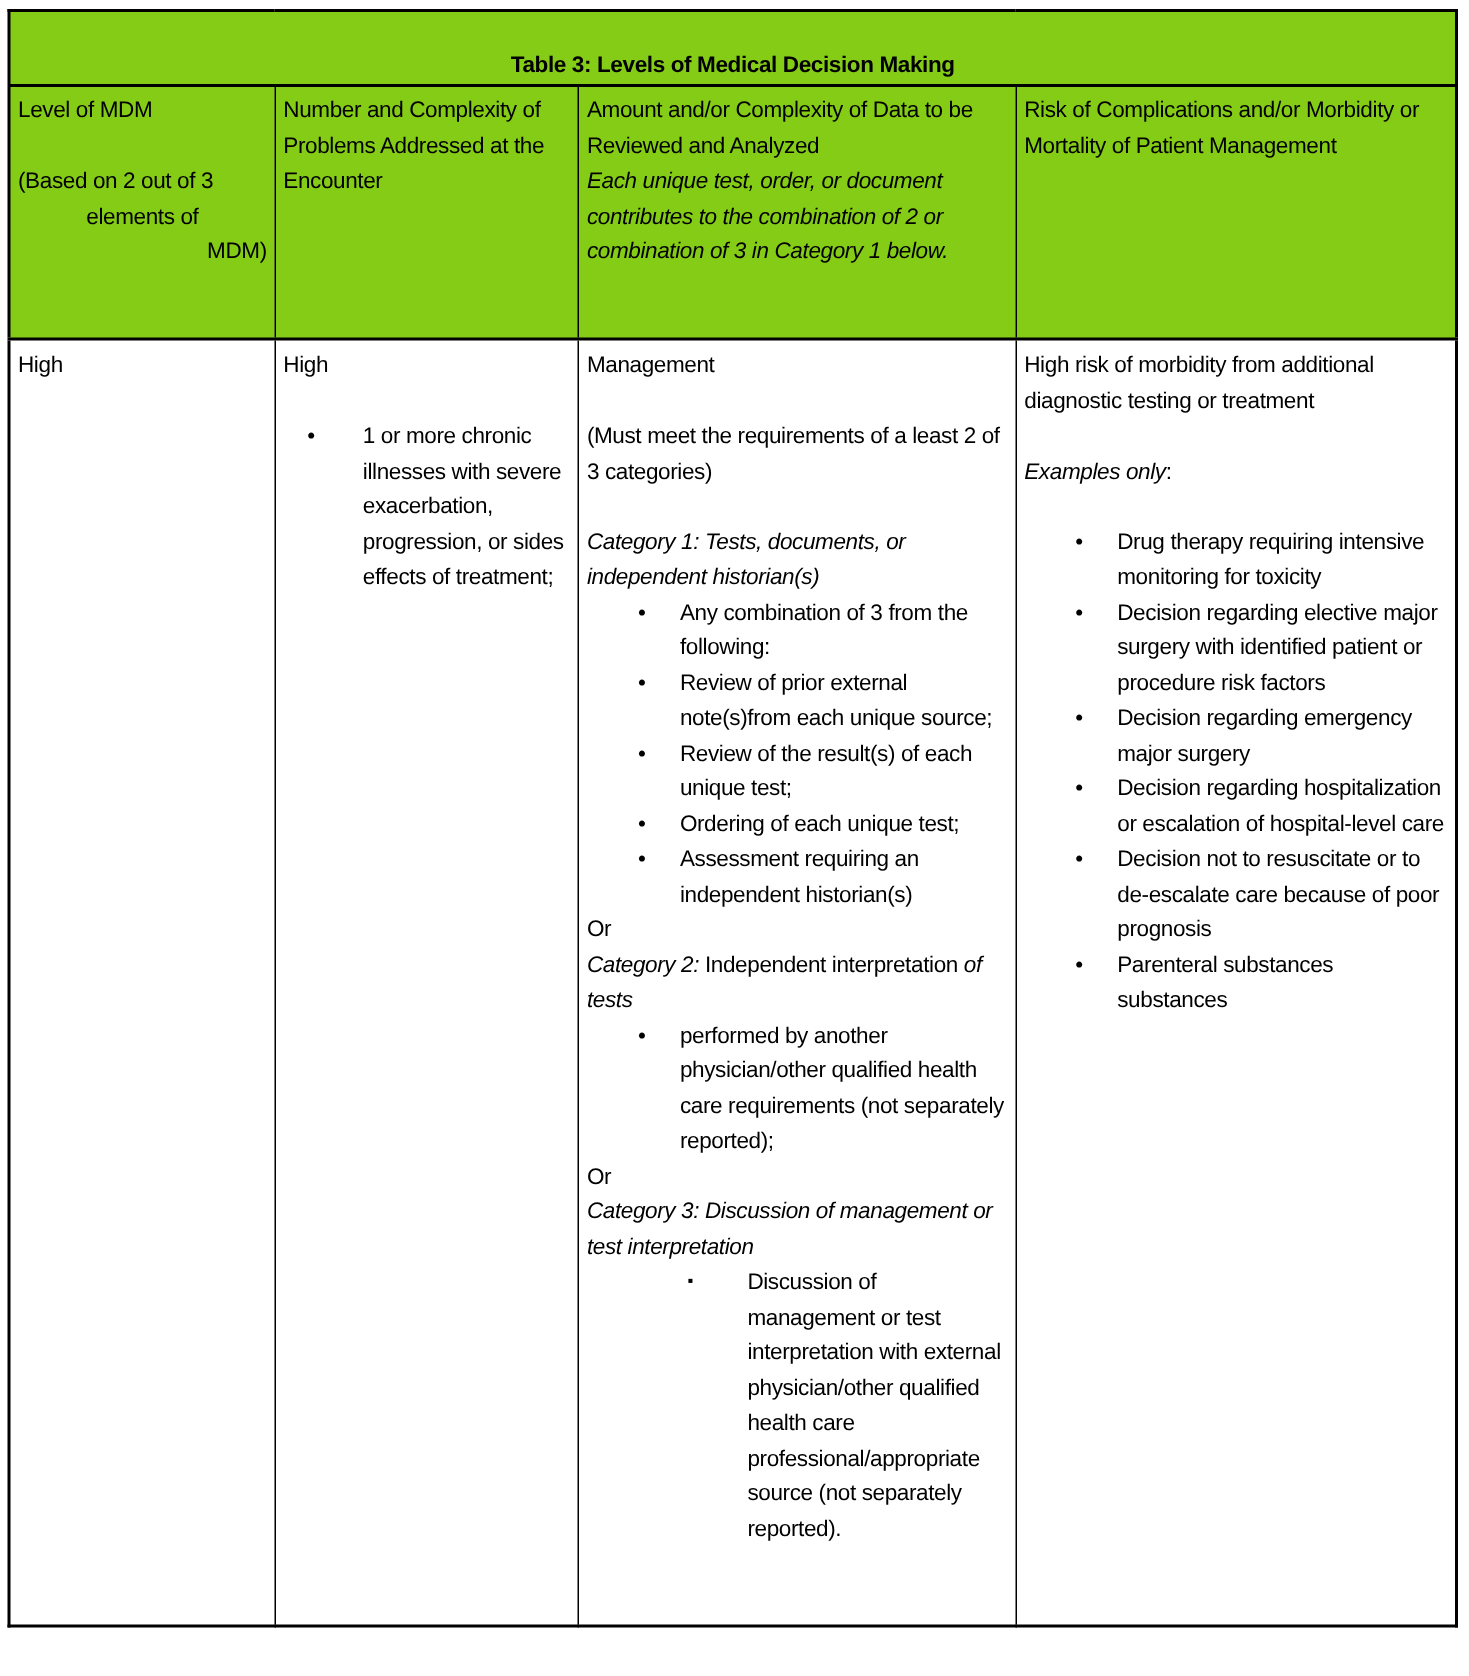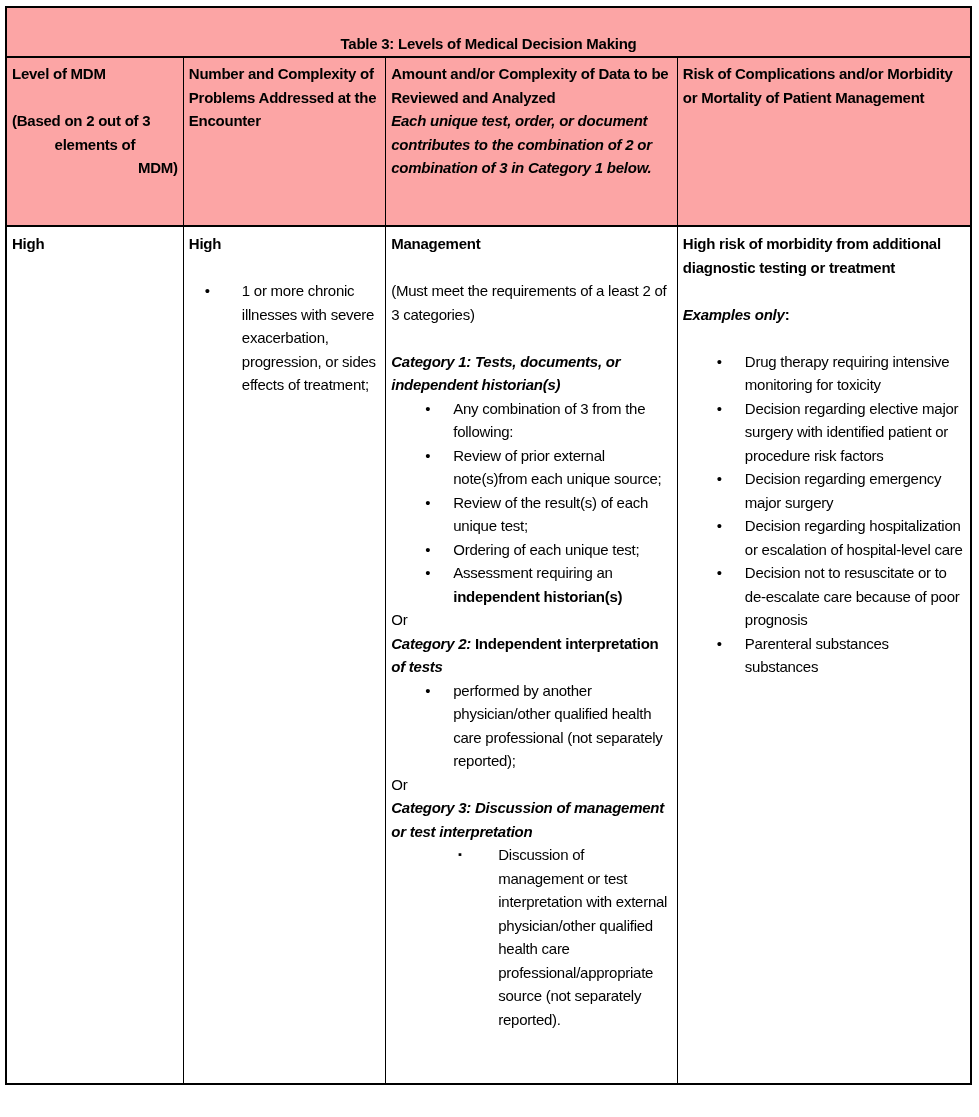--- a/index.html
+++ b/index.html
@@ -5,22 +5,22 @@
   html,body{margin:0;padding:0;background:#ffffff;}
   body{width:979px;height:1117px;font-family:"Liberation Sans","DejaVu Sans",sans-serif;}
   .page{padding:6px 5px;}
   table.mdm{border-collapse:collapse;table-layout:fixed;width:967px;border:2px solid #000;}
   td{border:1px solid #000;vertical-align:top;padding:1px 5px;
      font-size:15px;line-height:23.5px;letter-spacing:-0.25px;color:#000;}
   tr.r-title td{height:46px;text-align:center;font-weight:bold;vertical-align:bottom;padding-bottom:1px;border-bottom-width:2px;}
   tr.r-sub td{height:31px;text-align:center;font-weight:bold;vertical-align:middle;border-bottom-width:2px;}
   tr.r-head td{height:162px;font-weight:bold;border-bottom-width:2px;padding-top:4px;}
   tr.r-body td{height:850px;padding-top:5px;}
-  .gray{background:#fca5a5;}
-  .b{font-weight:bold;}
+  .gray{background:#84cc16;}
+  .b{font-weight:normal;}
   .i{font-style:italic;}
   .blk{min-height:23.5px;}
   .blank{height:23.5px;}
   .li{display:flex;align-items:flex-start;}
   .mk{box-sizing:border-box;flex:0 0 auto;}
   .round .mk{width:62px;padding-left:34px;}
   .sq .mk{width:107px;padding-left:67px;font-size:11px;}
   td.c2 .round .mk{width:53px;padding-left:16px;}
   .tx{flex:1 1 auto;min-width:0;overflow-wrap:anywhere;}
   .col1{width:177px;}.col2{width:202px;}.col3{width:291px;}.col4{width:293px;}
@@ -94,21 +94,21 @@
               <span class="tx"><span>Ordering of each unique test;</span></span>
             </div>
             <div class="blk li round">
               <span class="mk">•</span>
               <span class="tx"><span>Assessment requiring an </span><span class="b">independent historian(s)</span></span>
             </div>
             <div class="blk p"><span>Or</span></div>
             <div class="blk p"><span class="b i">Category 2: </span><span class="b">Independent interpretation </span><span class="b i">of tests</span></div>
             <div class="blk li round">
               <span class="mk">•</span>
-              <span class="tx"><span>performed by another physician/other qualified health care professional (not separately reported);</span></span>
+              <span class="tx"><span>performed by another physician/other qualified health care requirements (not separately reported);</span></span>
             </div>
             <div class="blk p"><span>Or</span></div>
             <div class="blk p"><span class="b i">Category 3: Discussion of management or test interpretation</span></div>
             <div class="blk li sq">
               <span class="mk">▪</span>
               <span class="tx"><span>Discussion of management or test interpretation with external physician/other qualified health care professional/appropriate source (not separately reported).</span></span>
             </div>
           </td>
         <td class="c4">
             <div class="blk p"><span class="b">High risk of morbidity from additional diagnostic testing or treatment</span></div>

